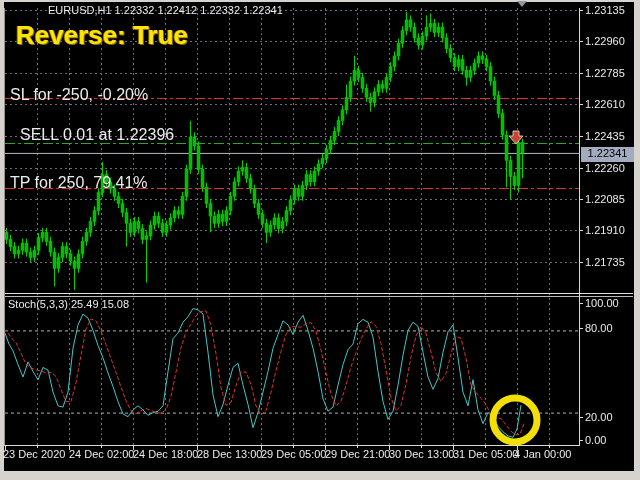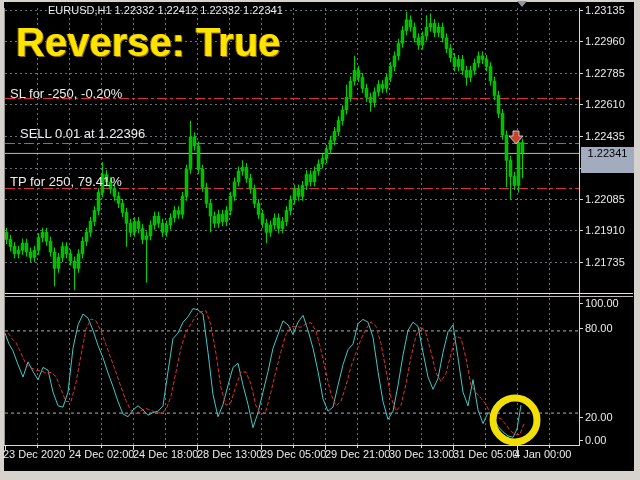--- a/index.html
+++ b/index.html
@@ -1,23 +1,23 @@
 <!DOCTYPE html>
 <html><head>
 <meta charset="utf-8">
 <style>
   html,body{margin:0;padding:0;}
   .screen{position:relative;width:640px;height:480px;background:#D6D3CE;overflow:hidden;
           font-family:"Liberation Sans",sans-serif;}
   .chart-area{position:absolute;left:4px;top:2px;width:630px;height:469px;background:#000;}
   .olabel{position:absolute;color:#ECECEC;font-size:11px;white-space:nowrap;}
-  .small{font-size:13px;text-align:right;}
-  .reverse{position:absolute;left:16px;top:20px;font-size:40px;font-weight:bold;
+  .small{font-size:16px;text-align:right;}
+  .reverse{position:absolute;left:16px;top:20px;font-size:26px;font-weight:bold;
            color:#FFE400;text-shadow:1px 1px 0 #8a6d00, -1px 0 0 #8a6d00;letter-spacing:0px;}
-  .pricebox{position:absolute;left:581px;top:147px;width:53px;height:26px;background:#A2ACBE;
+  .pricebox{position:absolute;left:581px;top:147px;width:53px;height:15px;background:#A2ACBE;
             color:#000;font-size:11px;line-height:13px;text-align:center;}
   svg{position:absolute;left:0;top:0;}
 </style>
 </head>
 <body>
 
 <div class="screen">
   <div class="chart-area"></div>
   <svg id="svg" width="640" height="480">
       <defs>
@@ -402,15 +402,16 @@
     </svg>
 
   <div class="olabel" style="left:8px;top:4px;margin-left:40px;">EURUSD,H1 1.22332 1.22412 1.22332 1.22341</div>
 
   <div class="reverse">Reverse: True</div>
 
   <div class="olabel small" style="left:10px;top:86px;">SL for -250, -0.20%</div>
   <div class="olabel small" style="left:20px;top:126px;">SELL 0.01 at 1.22396</div>
   <div class="olabel small" style="left:10px;top:174px;">TP for 250, 79.41%</div>
 
+  <div class="olabel" style="left:8px;top:298px;">Stoch(5,3,3) 25.49 15.08</div>
 
   <div class="pricebox">1.22341</div>
 </div>
 
 </body></html>

